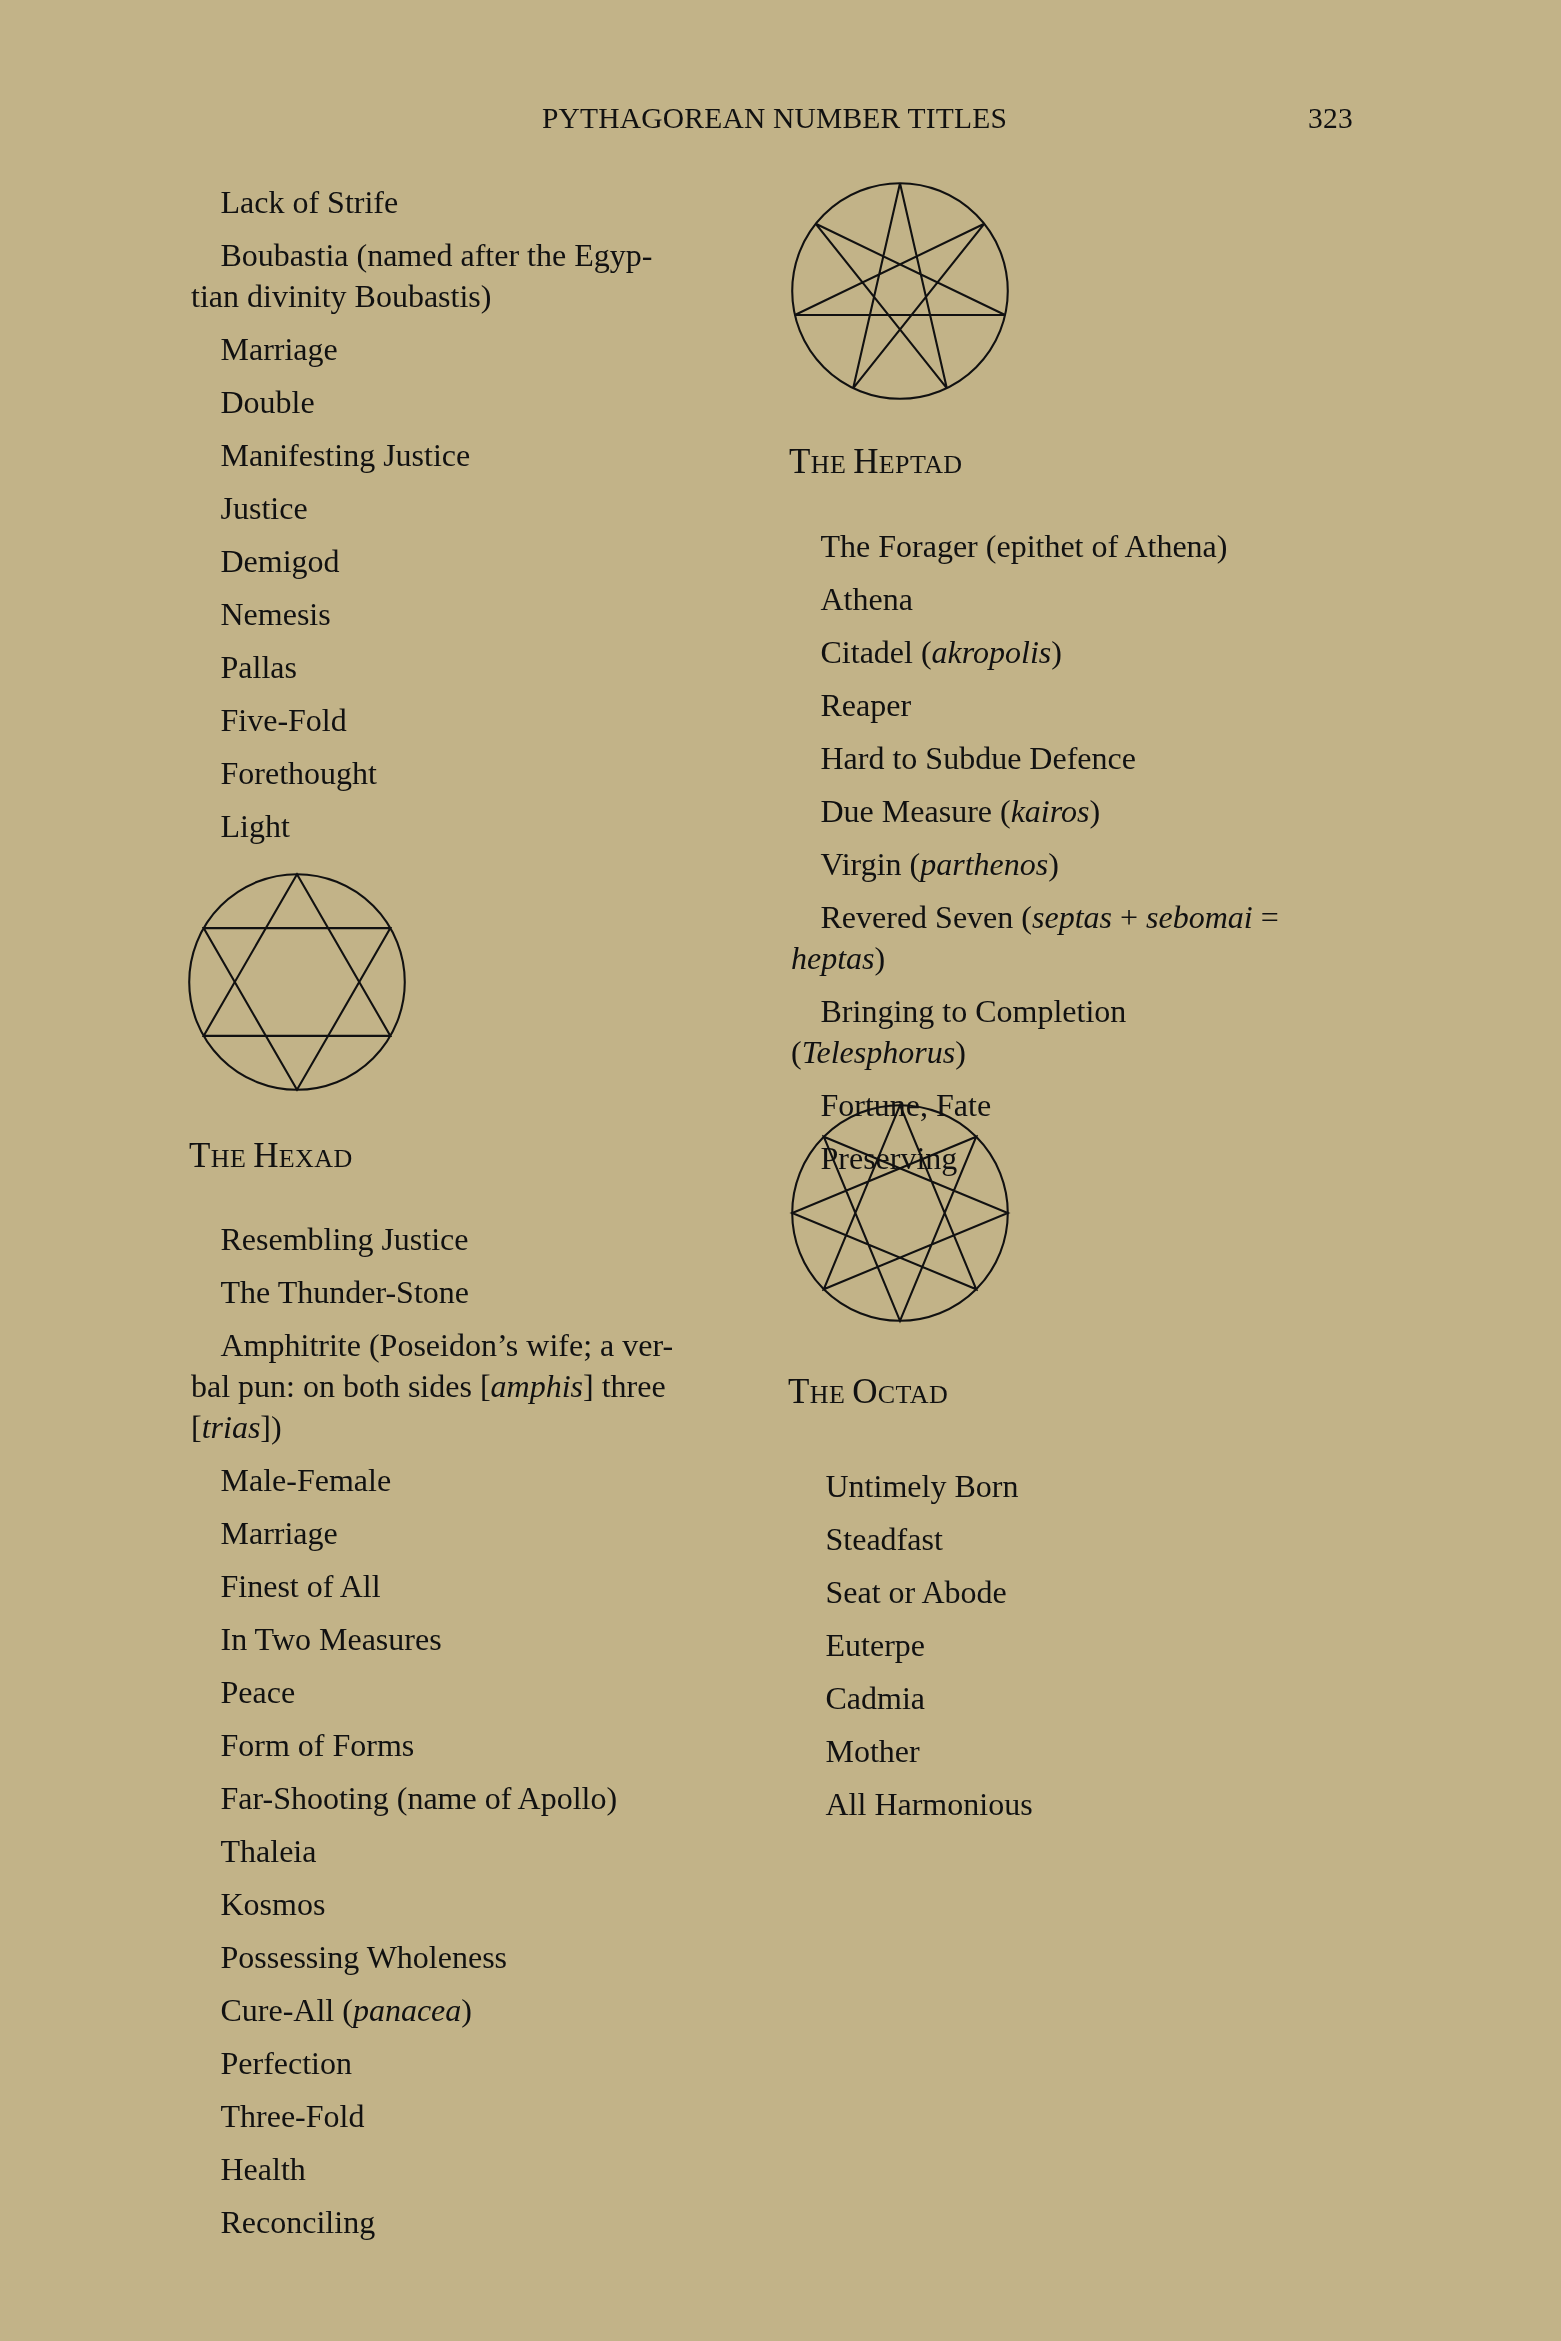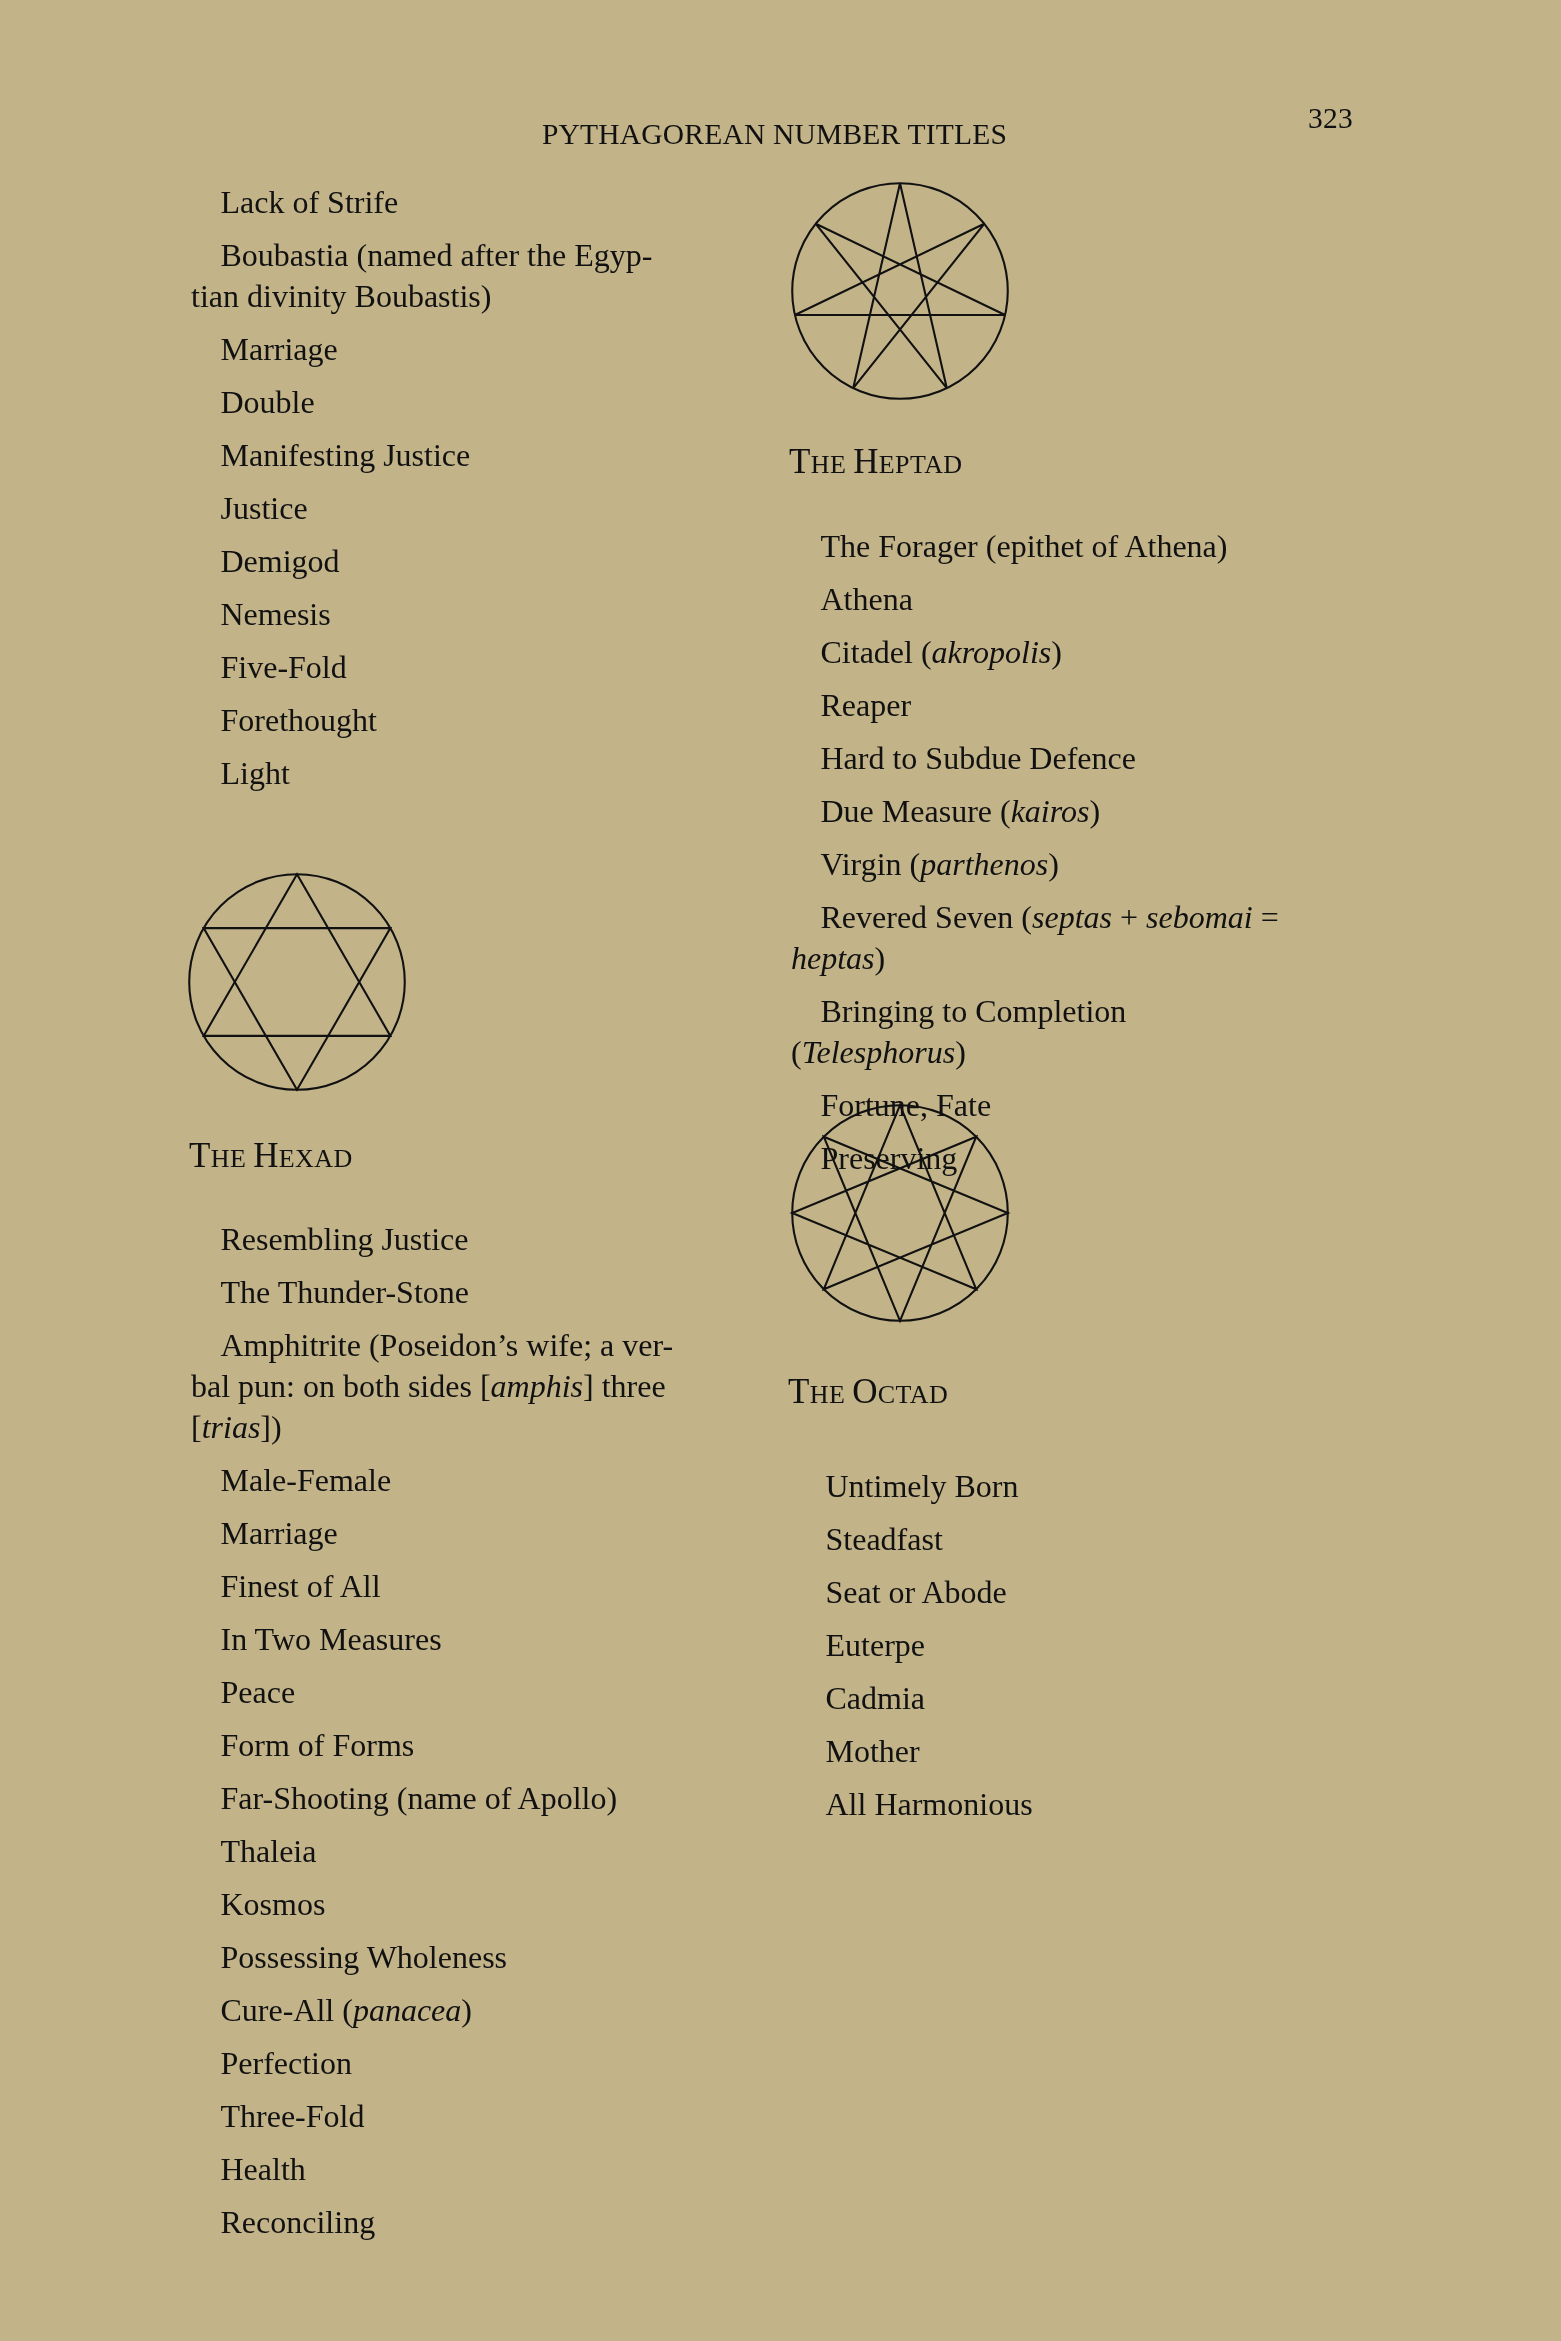--- a/index.html
+++ b/index.html
@@ -2,21 +2,21 @@
 <html style="font-size:14px"><head>
 <meta charset="utf-8">
 <style>
   html, body { margin:0; padding:0; }
   body {
     width:1561px; height:2342px; background:#c2b388; position:relative; overflow:hidden;
     font-family:"Liberation Serif","DejaVu Serif",serif; color:#111;
   }
   .abs { position:absolute; }
   .running-head { top:102px; left:0; width:1561px; font-size:29.5px; letter-spacing:0.2px; }
-  .running-head .title { position:absolute; left:542px; top:16px; white-space:nowrap; }
+  .running-head .title { position:absolute; left:542px; top:0; white-space:nowrap; }
   .running-head .pageno { position:absolute; left:1308px; top:0; }
   .list { position:absolute; font-size:32px; line-height:41px; }
   .list .item { text-indent:29.5px; white-space:normal;margin-top:12px; }
   .heading { position:absolute; font-size:33px; font-variant:small-caps; letter-spacing:0.4px; }
   .heading .big { font-size:35px; }
   svg.figure { position:absolute; }
   svg.figure circle, svg.figure polygon, svg.figure polyline { fill:none; stroke:#111; stroke-width:2.4; }
   i { font-style:italic; }
 </style>
 </head>
@@ -32,20 +32,21 @@
   <div class="item">
     <span>Boubastia (named after the Egyp-</span><br>
     <span style="display:inline-block;margin-left:-29.5px">tian divinity Boubastis)</span>
   </div>
   <div class="item">Marriage</div>
   <div class="item">Double</div>
   <div class="item">Manifesting Justice</div>
   <div class="item">Justice</div>
   <div class="item">Demigod</div>
   <div class="item">Nemesis</div>
+  <div class="item">Pallas</div>
   <div class="item">Five-Fold</div>
   <div class="item">Forethought</div>
   <div class="item">Light</div>
 </div>
 
 <svg class="figure" style="left:184px; top:869px;" width="226" height="226" viewBox="0 0 260 260">
   <circle cx="130" cy="130" r="124"></circle>
   <polygon points="130,6 237.4,192 22.6,192"></polygon>
   <polygon points="130,254 22.6,68 237.4,68"></polygon>
 </svg>

